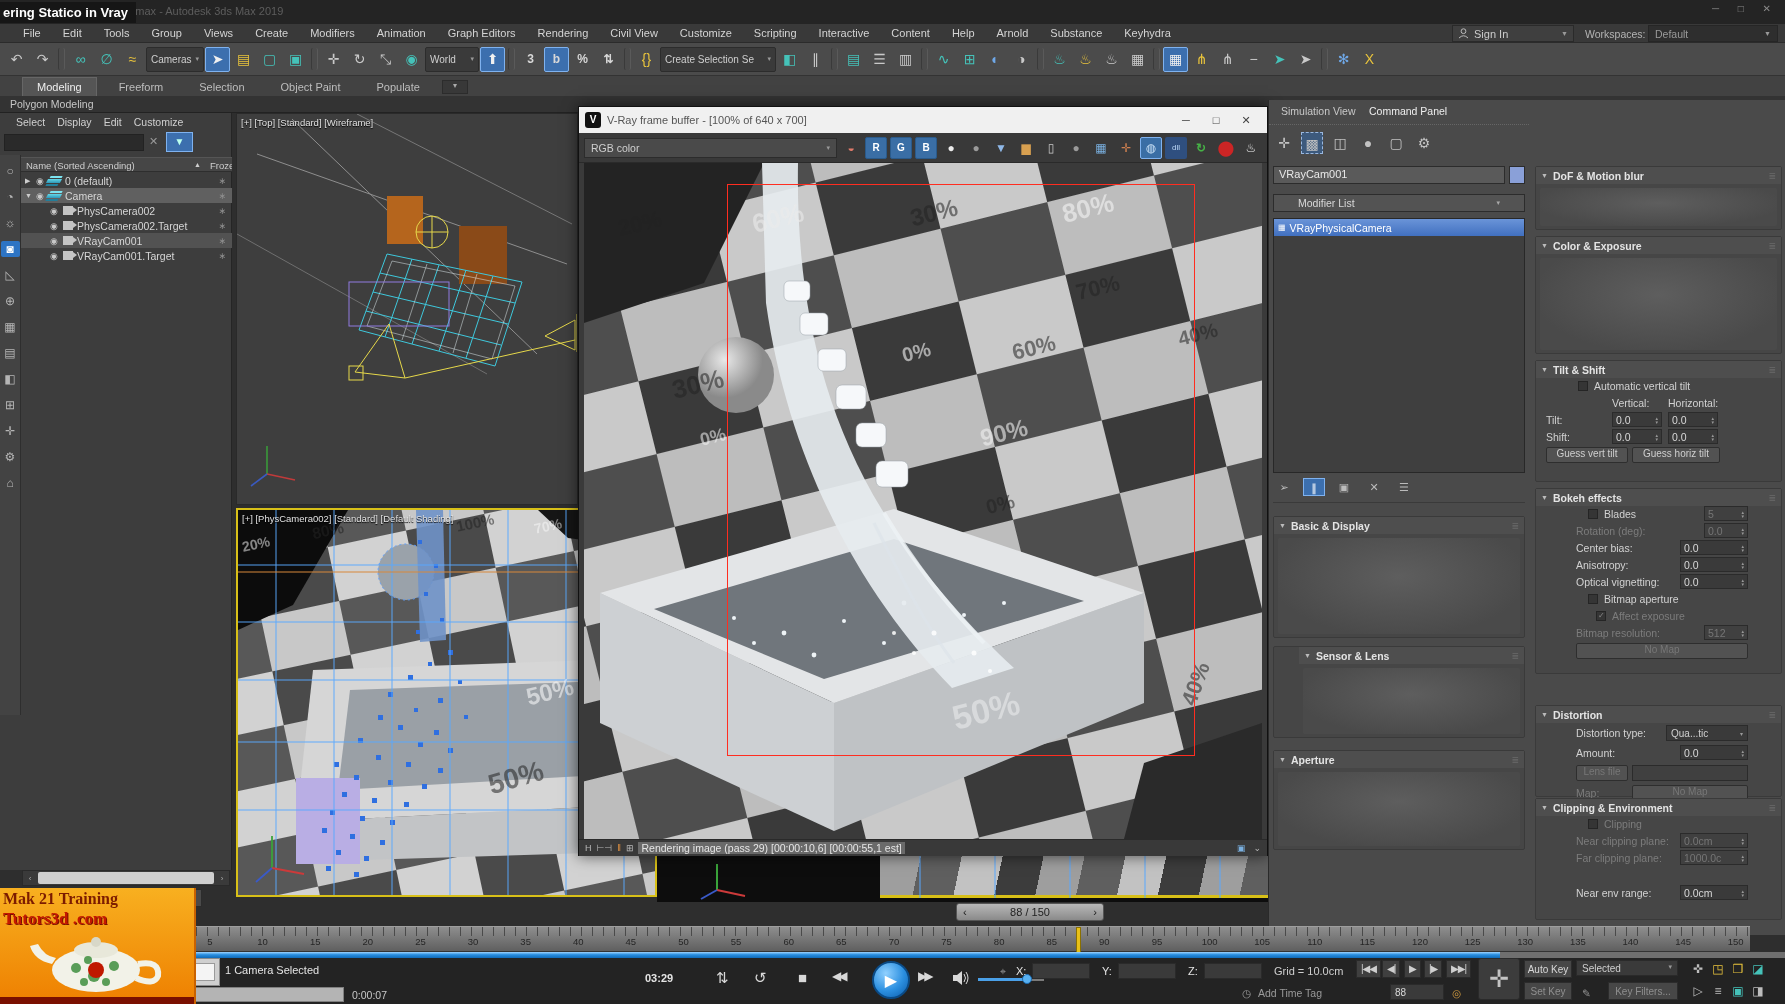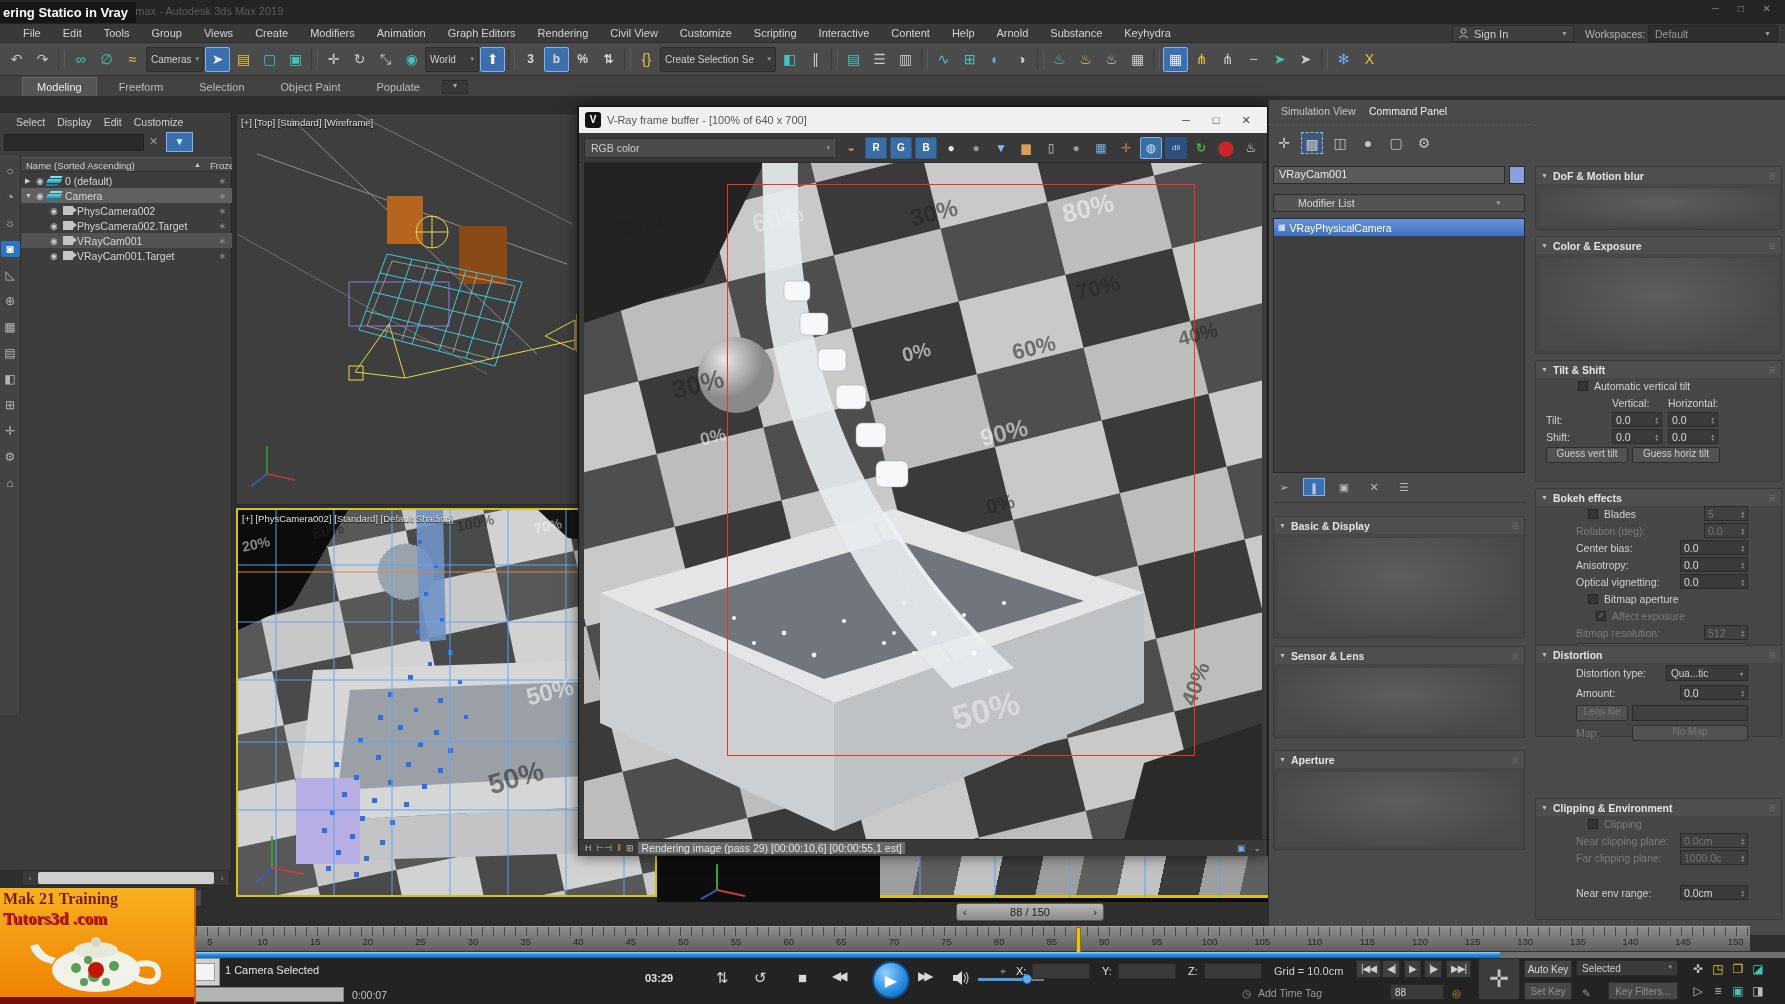--- a/index.html
+++ b/index.html
@@ -286,20 +286,21 @@
     <div style="display:flex;gap:8px;align-items:flex-end;">
 
     <span class="rtab active">Modeling</span>
         <span class="rtab">Freeform</span>
         <span class="rtab">Selection</span>
         <span class="rtab">Object Paint</span>
         <span class="rtab">Populate</span>
       </div>
     <span class="rcaret">▾</span>
   </div>
+  <div class="abs" id="polybar">Polygon Modeling</div>
 
   <div class="abs" id="explorer">
     <div class="pmenu">
 
     <span>Select</span>
         <span>Display</span>
         <span>Edit</span>
         <span>Customize</span>
       </div>
     <div class="srch"></div>
@@ -706,21 +707,21 @@
     <div style="position:absolute;left:4px;top:402px;width:252px;border-top:1px solid #3a3a3a;"></div>
 
     <div class="rollout" style="left:4px;top:416px;width:252px;height:122px;">
       <div class="ro-head">
           <span class="tri">▼</span>
           <span>Basic &amp; Display</span>
           <span class="gear">≣</span>
         </div>
       <div class="ro-blob" style="height:96px;"></div>
     </div>
-    <div class="rollout" style="left:4px;top:546px;width:252px;height:92px;">
+    <div class="rollout" style="left:4px;top:546px;width:252px;height:92px;padding-left:25px;">
       <div class="ro-head">
           <span class="tri">▼</span>
           <span>Sensor &amp; Lens</span>
           <span class="gear">≣</span>
         </div>
       <div class="ro-blob" style="height:66px;"></div>
     </div>
     <div class="rollout" style="left:4px;top:650px;width:252px;height:100px;">
       <div class="ro-head">
           <span class="tri">▼</span>
@@ -831,21 +832,21 @@
       <div class="prow">
           <span class="plabel dis" style="left:40px;">Bitmap resolution:</span>
           <span class="spin dis" style="left:168px;width:44px;">
             <span>512</span>
           </span>
         </div>
       <div class="prow" style="height:20px;">
           <span class="cpbtn dis" style="left:40px;top:1px;width:172px;">No Map</span>
         </div>
     </div>
-    <div class="rollout" style="left:266px;top:545px;width:247px;height:92px;">
+    <div class="rollout" style="left:266px;top:605px;width:247px;height:92px;">
       <div class="ro-head">
           <span class="tri">▼</span>
           <span>Distortion</span>
           <span class="gear">≣</span>
         </div>
       <div class="prow" style="height:20px;text-align:center;">
           <span class="plabel" style="left:40px;top:4px;">Distortion type:</span>
           <span class="cpdd" style="left:130px;top:2px;width:82px;">
             <span>Qua...tic</span>
           </span>

